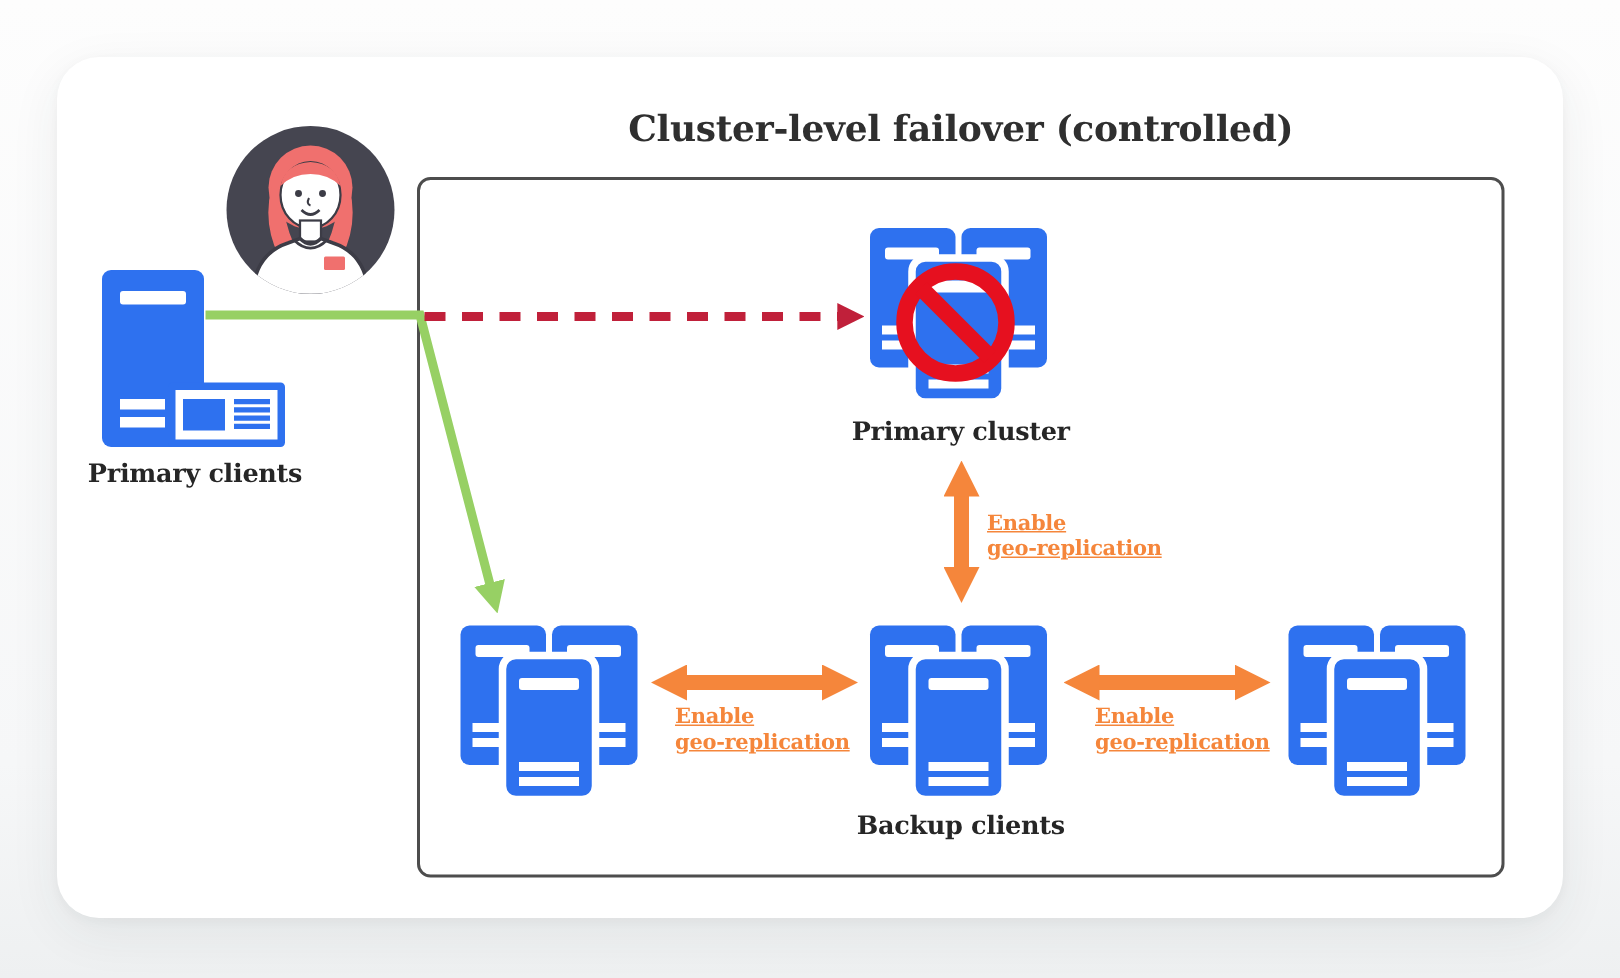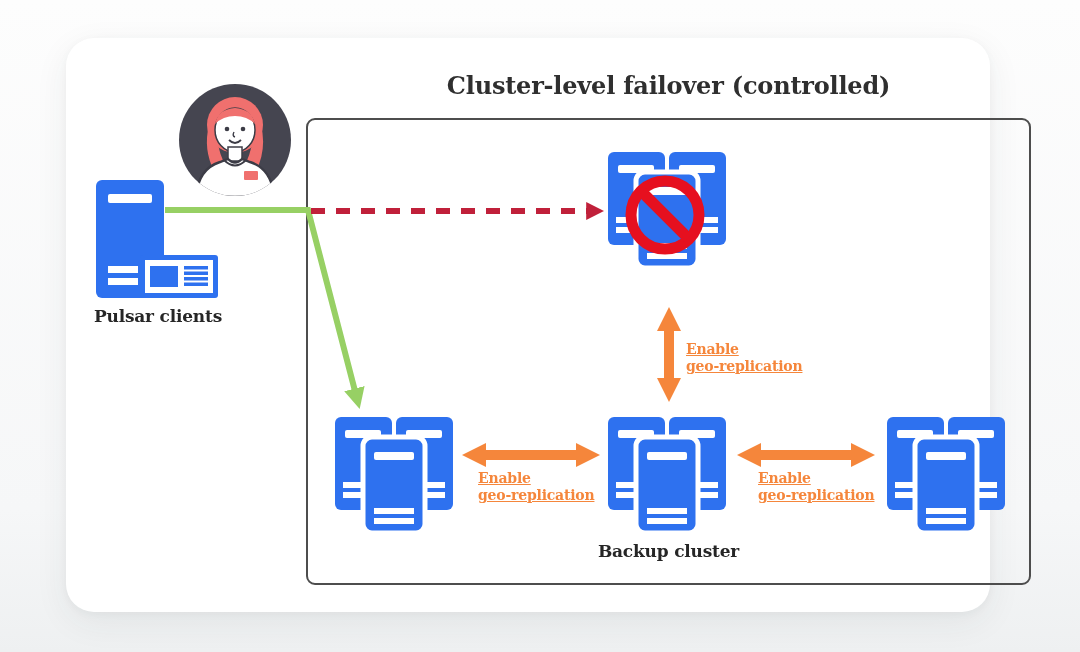--- a/index.html
+++ b/index.html
@@ -8,24 +8,23 @@
     --text:#2f2f2f;
   }
   *{margin:0;padding:0;box-sizing:border-box;}
   html,body{width:1080px;height:652px;overflow:hidden;}
   body{
     background:linear-gradient(180deg,#fdfdfd 0%,#f6f7f8 78%,#eef0f1 100%);
     font-family:"DejaVu Serif", serif;
     position:relative;
   }
   .card{
-    position:absolute; left:38px; top:38px; width:924px; height:574px;
+    position:absolute; left:38px; top:38px; width:1004px; height:574px;
     background:#ffffff; border-radius:28px;
     box-shadow:0 10px 34px rgba(40,50,60,0.07), 0 2px 8px rgba(40,50,60,0.04);
-    margin-left:28px;
   }
   .title{
     position:absolute; left:240px; top:33px; width:725px;
     text-align:center; font-weight:700; font-size:24px; letter-spacing:-0.2px;
     color:var(--text);
   }
   .boundary{
     position:absolute; left:240px; top:80px; width:725px; height:467px;
     border:2px solid var(--box-border); border-radius:9px; background:transparent;
   }
@@ -106,40 +105,41 @@
       <rect x="0" y="0" width="78" height="43" rx="3" style="fill:var(--blue)"></rect>
       <rect x="5" y="5" width="68" height="33" style="fill:#fff"></rect>
       <rect x="10" y="11" width="28" height="21" style="fill:var(--blue)"></rect>
       <rect x="44" y="11" width="24" height="3.5" style="fill:var(--blue)"></rect>
       <rect x="44" y="16.5" width="24" height="3.5" style="fill:var(--blue)"></rect>
       <rect x="44" y="22" width="24" height="3.5" style="fill:var(--blue)"></rect>
       <rect x="44" y="27.5" width="24" height="3.5" style="fill:var(--blue)"></rect>
     </g>
   </svg>
 
-  <div class="node-label" style="left:0;top:268px;width:184px">Pulsar clients</div>
+  <div class="node-label" style="left:0;top:268px;width:184px">Primary clients</div>
 
   <svg class="abs" style="left:540px;top:112px" width="122" height="120" viewBox="0 0 122 120">
     <use href="#cluster-icon"></use>
   </svg>
   <svg class="abs" style="left:559px;top:137px" width="80" height="80" viewBox="0 0 80 80">
     <circle cx="40" cy="40" r="34" style="fill:none;stroke:var(--prohibition);stroke-width:11"></circle>
     <line x1="17" y1="17" x2="63" y2="63" style="stroke:var(--prohibition);stroke-width:11"></line>
   </svg>
+  <div class="node-label" style="left:480px;top:240px;width:245px">Primary cluster</div>
 
   <svg class="abs" style="left:267px;top:377px" width="122" height="120" viewBox="0 0 122 120">
     <use href="#cluster-icon"></use>
   </svg>
   <svg class="abs" style="left:540px;top:377px" width="122" height="120" viewBox="0 0 122 120">
     <use href="#cluster-icon"></use>
   </svg>
   <svg class="abs" style="left:819px;top:377px" width="122" height="120" viewBox="0 0 122 120">
     <use href="#cluster-icon"></use>
   </svg>
-  <div class="node-label" style="left:480px;top:503px;width:245px">Backup cluster</div>
+  <div class="node-label" style="left:480px;top:503px;width:245px">Backup clients</div>
 
   <div class="geo-label" style="left:412px;top:432px">
     <div>Enable</div>
     <div>geo-replication</div>
   </div>
   <div class="geo-label" style="left:620px;top:303px">
     <div>Enable</div>
     <div>geo-replication</div>
   </div>
   <div class="geo-label" style="left:692px;top:432px">

